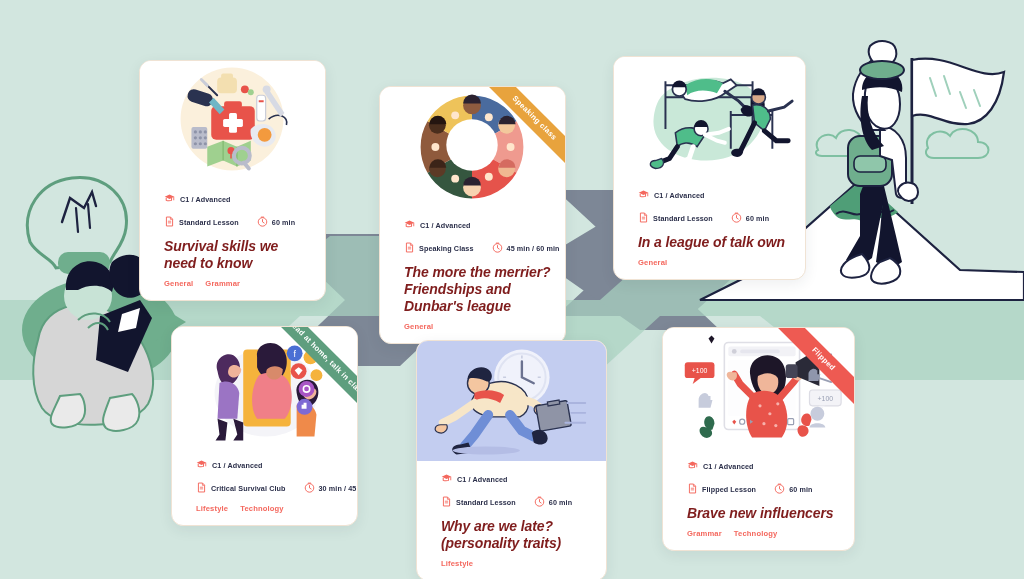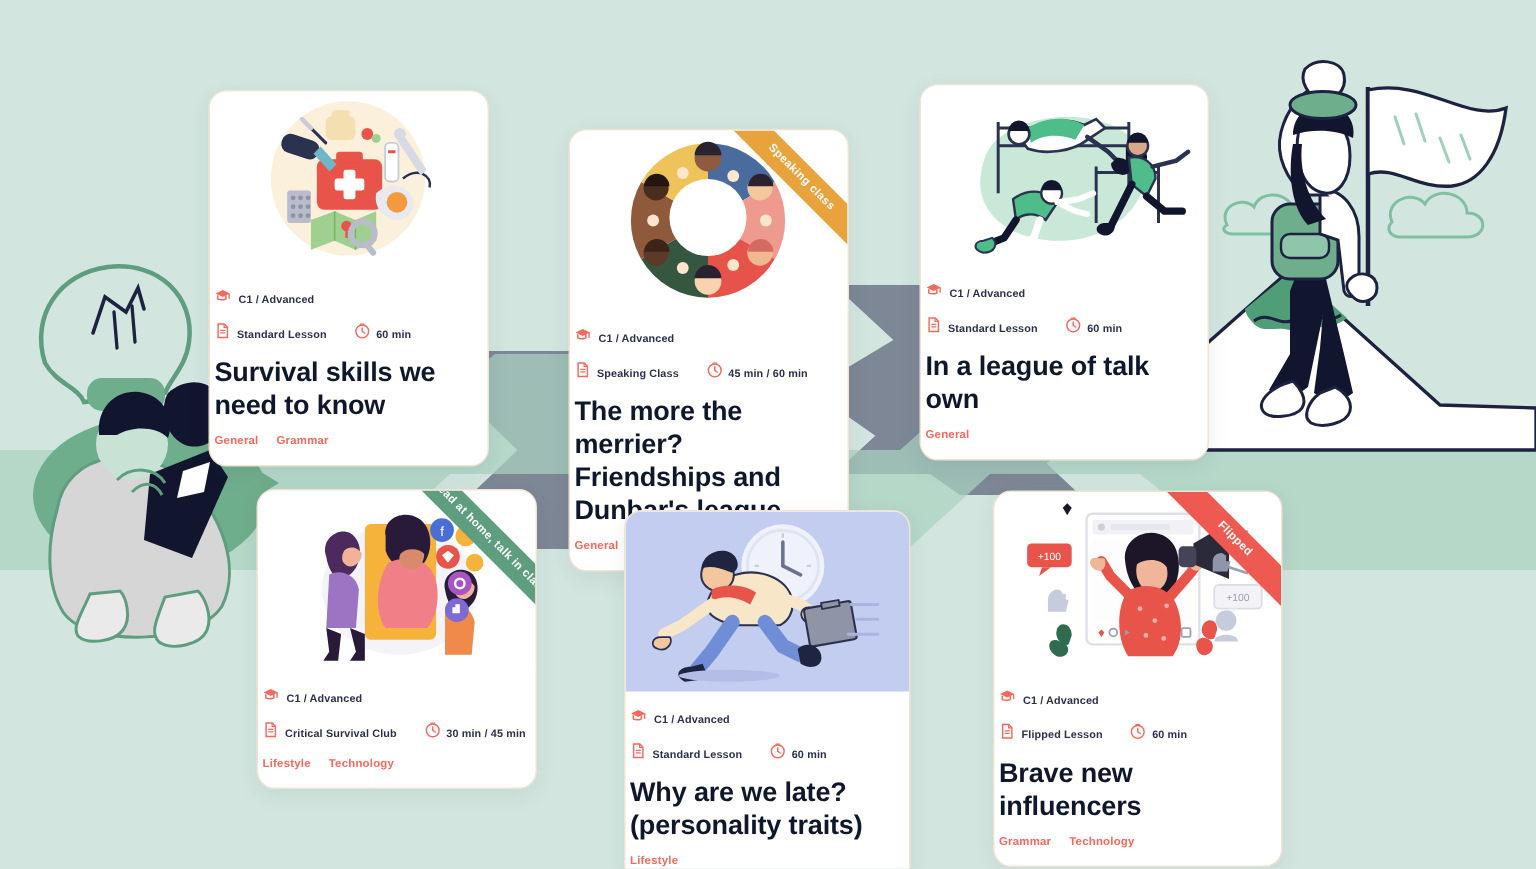--- a/index.html
+++ b/index.html
@@ -30,43 +30,44 @@
     position:relative;
     width:100%;
     height:120px;
     overflow:hidden;
     background:#ffffff;
     display:block;
   }
   .card-media.tint-blue{background:#c3cdf0;}
   .card-media svg{display:block;width:100%;height:100%;}
 
-  .card-body{padding:9px 13px 12px 3px;}
+  .card-body{padding:9px 13px 12px 24px;}
 
   .meta-row{
     display:flex;align-items:center;
     gap:5px;
     margin-bottom:5px;
     white-space:nowrap;
   }
   .meta-row + .meta-row{margin-bottom:7px;}
   .meta-item{display:flex;align-items:center;gap:4px;}
   .meta-item + .meta-item{margin-left:13px;}
   .meta-text{
     font-size:7.2px;font-weight:700;color:#2b2f4a;letter-spacing:.1px;
   }
   .ico{flex:0 0 auto;display:block;}
 
   .card-title{
-    font-size:18px;
+    font-size:14px;
     line-height:1.22;
     font-weight:700;
-    color:#0f172a;
+    color:#7f1d1d;
     margin:0 0 7px 0;
     letter-spacing:-.1px;
+    font-style:italic;
   }
   .tag-row{display:flex;gap:12px;flex-wrap:wrap;}
   .tag{
     font-size:7.6px;font-weight:700;color:#f4685e;letter-spacing:.15px;text-align:right;
   }
 
   
   .ribbon{
     position:absolute;top:0;right:0;
     width:112px;height:112px;

